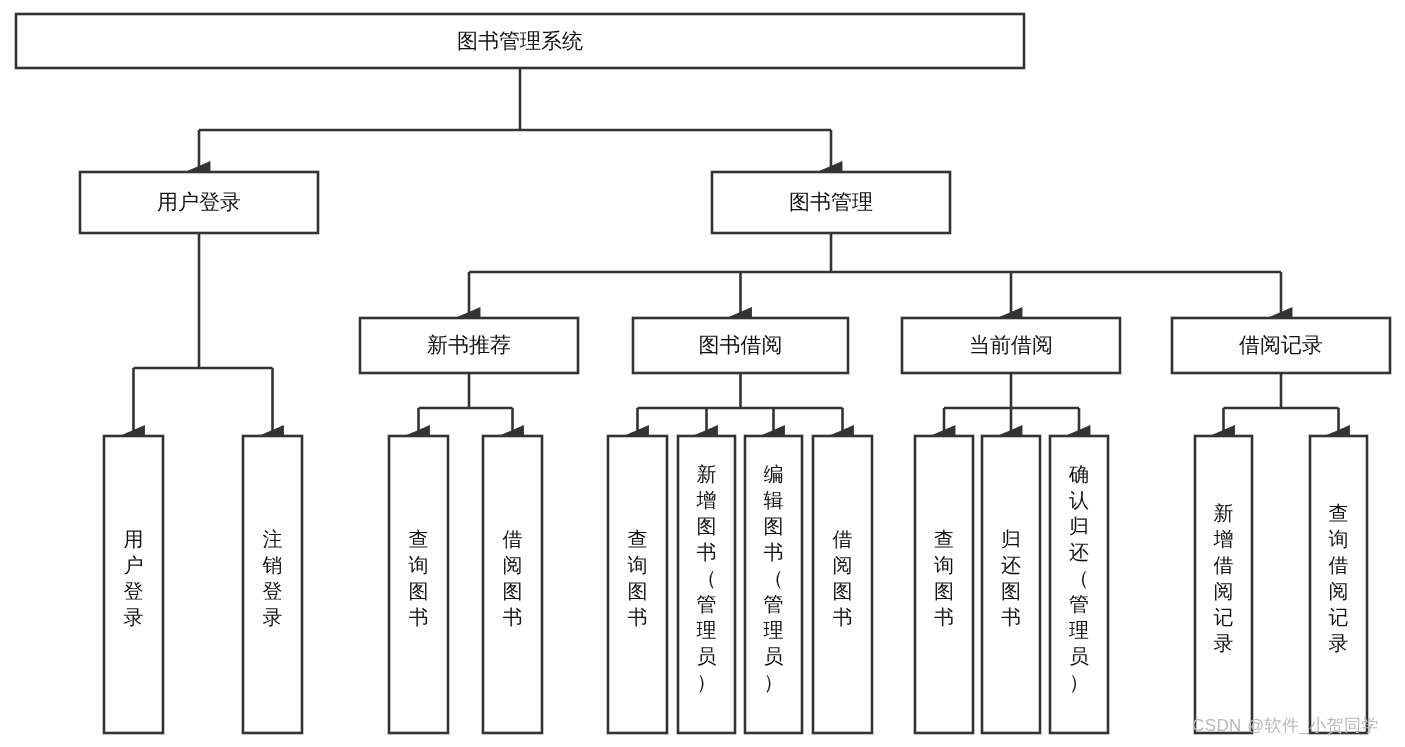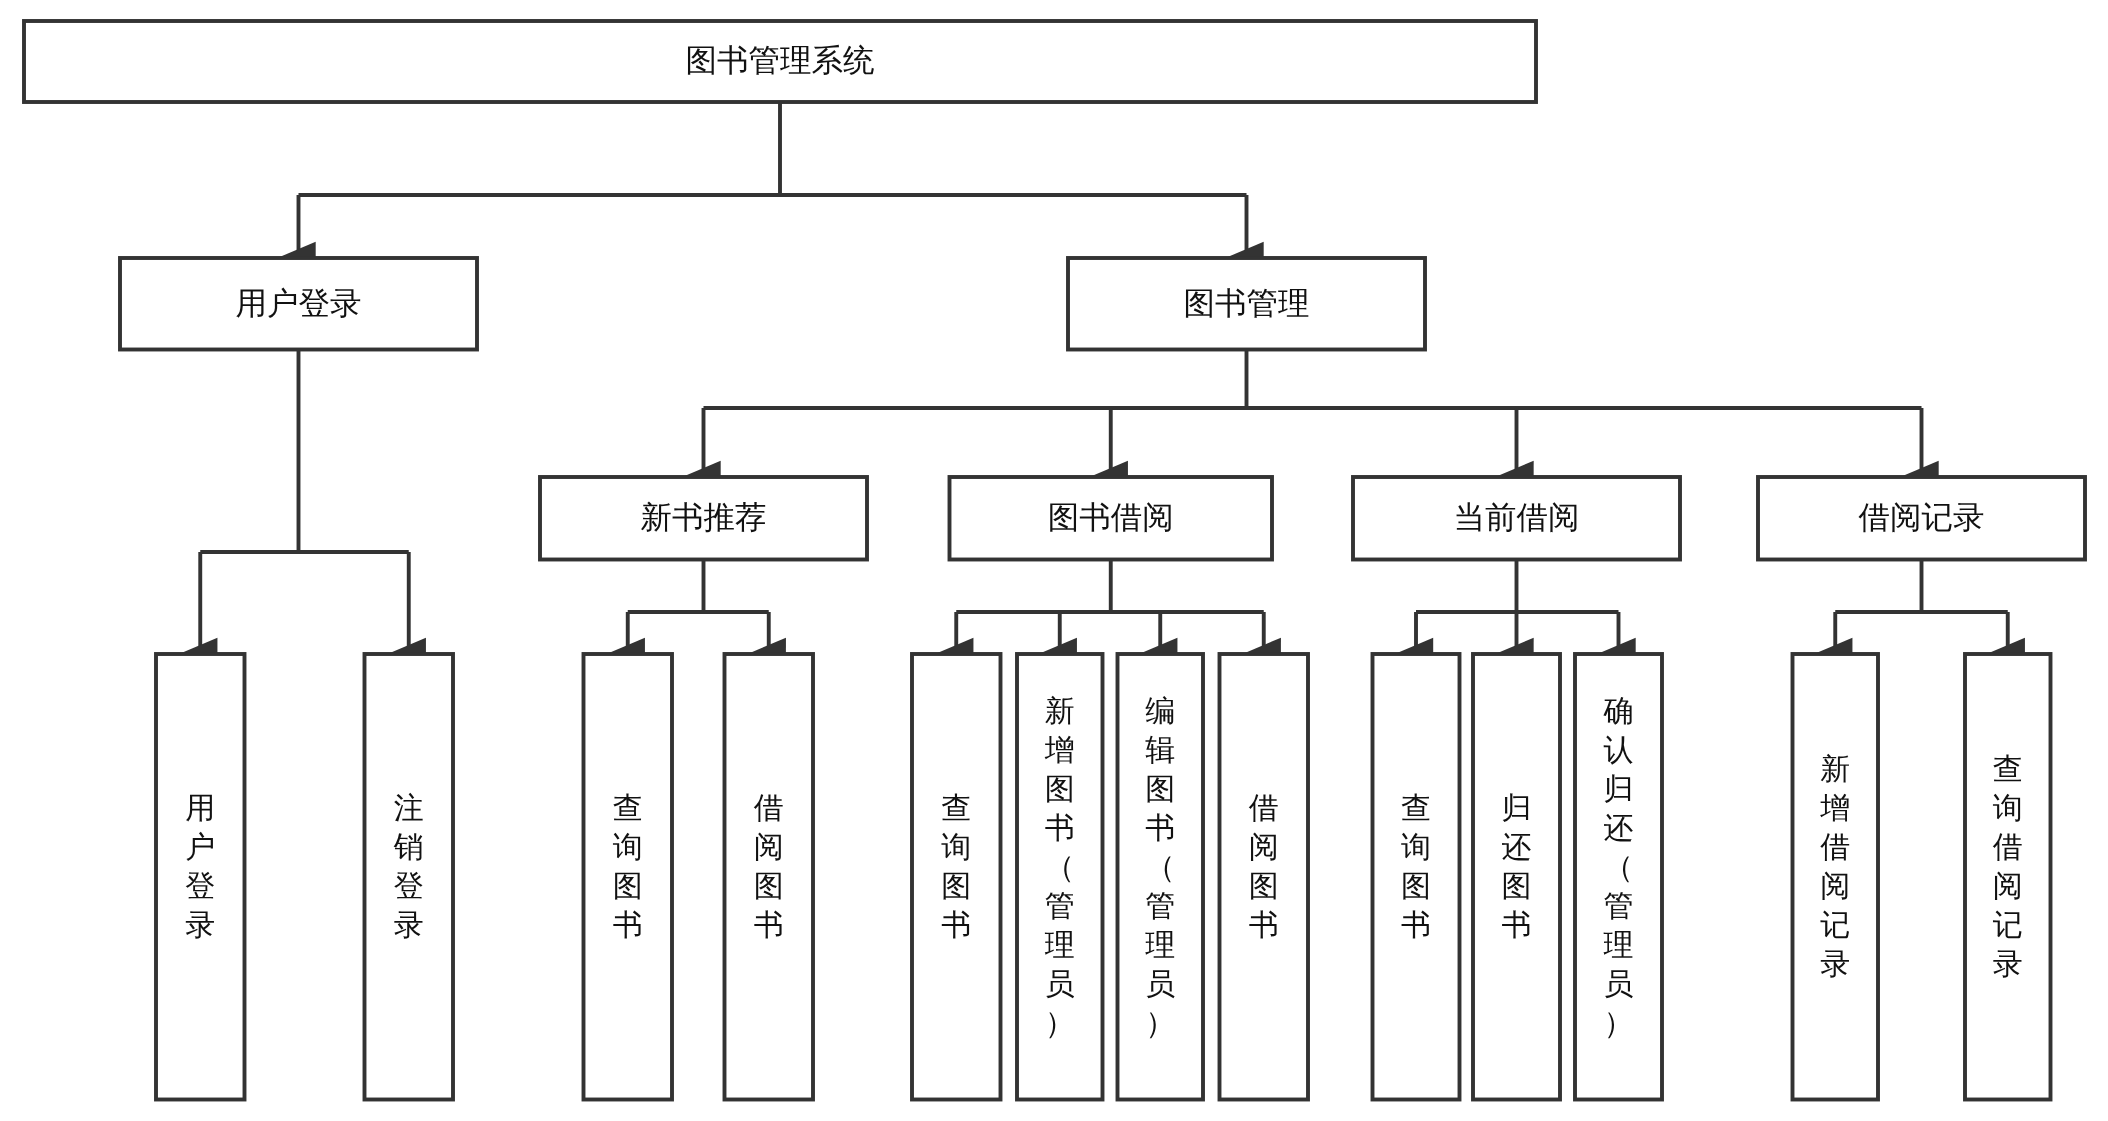--- a/index.html
+++ b/index.html
@@ -154,13 +154,14 @@
         <g>
           <rect x="1195" y="436" width="57" height="297" class="node-rect"></rect>
           <text x="1223.5" y="519.5" class="node-label-v"><tspan x="1223.5" dy="0">新</tspan><tspan x="1223.5" dy="26">增</tspan><tspan x="1223.5" dy="26">借</tspan><tspan x="1223.5" dy="26">阅</tspan><tspan x="1223.5" dy="26">记</tspan><tspan x="1223.5" dy="26">录</tspan></text>
         </g>
         <g>
           <rect x="1310" y="436" width="57" height="297" class="node-rect"></rect>
           <text x="1338.5" y="519.5" class="node-label-v"><tspan x="1338.5" dy="0">查</tspan><tspan x="1338.5" dy="26">询</tspan><tspan x="1338.5" dy="26">借</tspan><tspan x="1338.5" dy="26">阅</tspan><tspan x="1338.5" dy="26">记</tspan><tspan x="1338.5" dy="26">录</tspan></text>
         </g>
       </g>
   </svg>
+  <div class="watermark">CSDN @软件_小贺同学</div>
 </div>
 
 </body></html>

